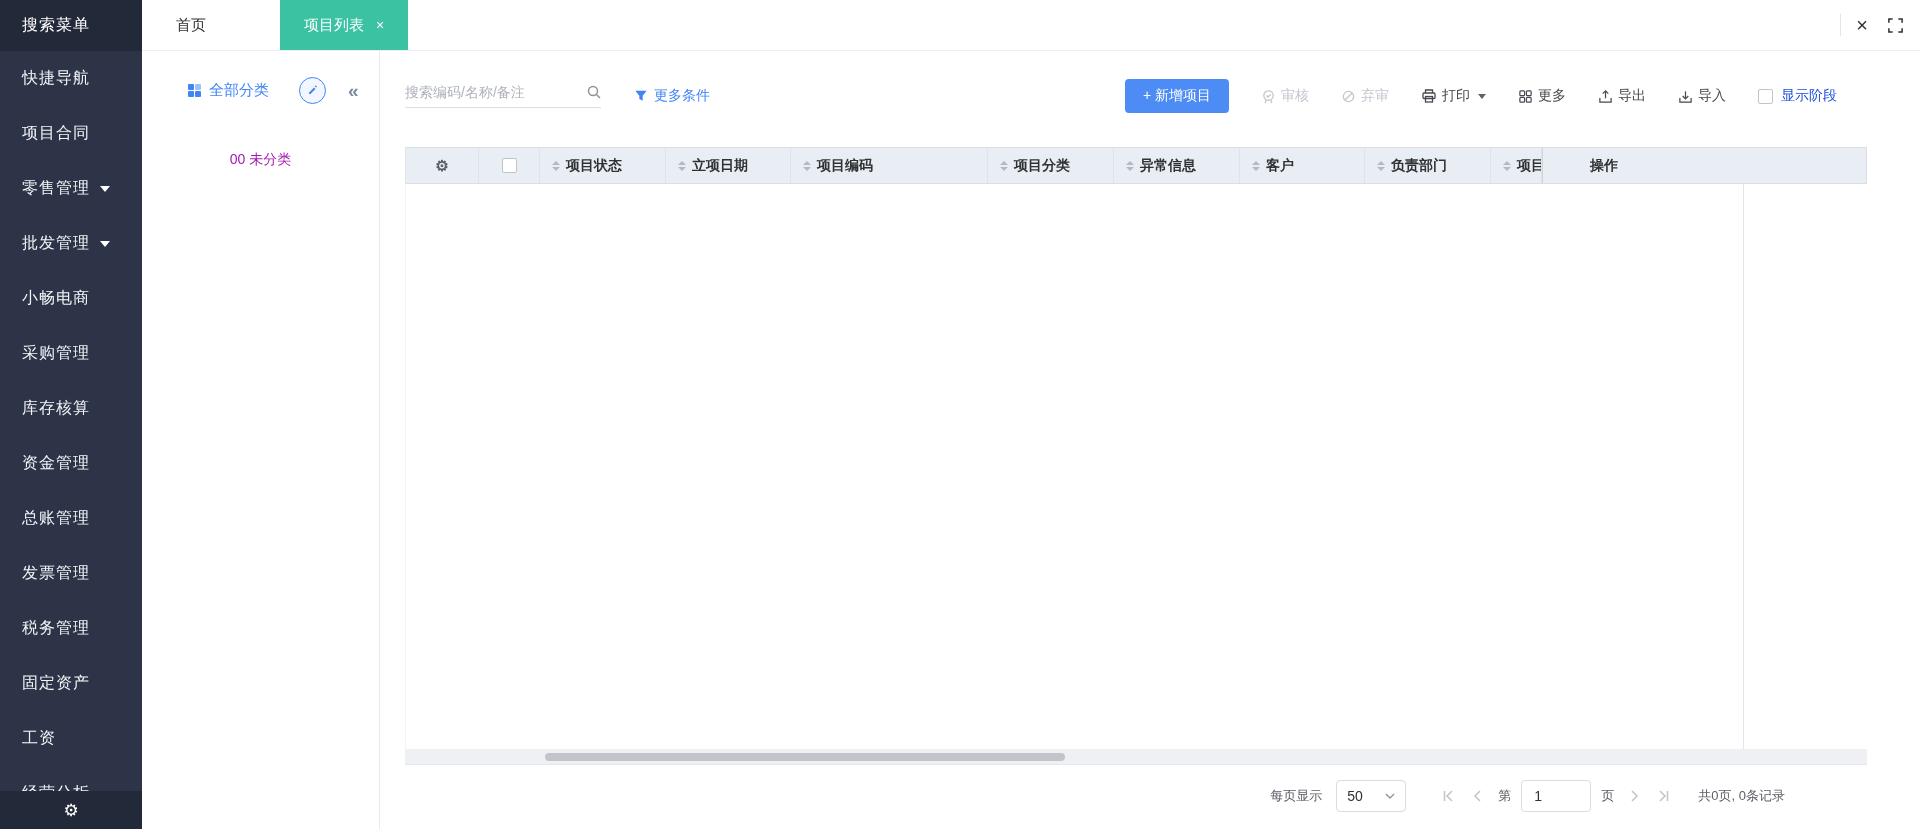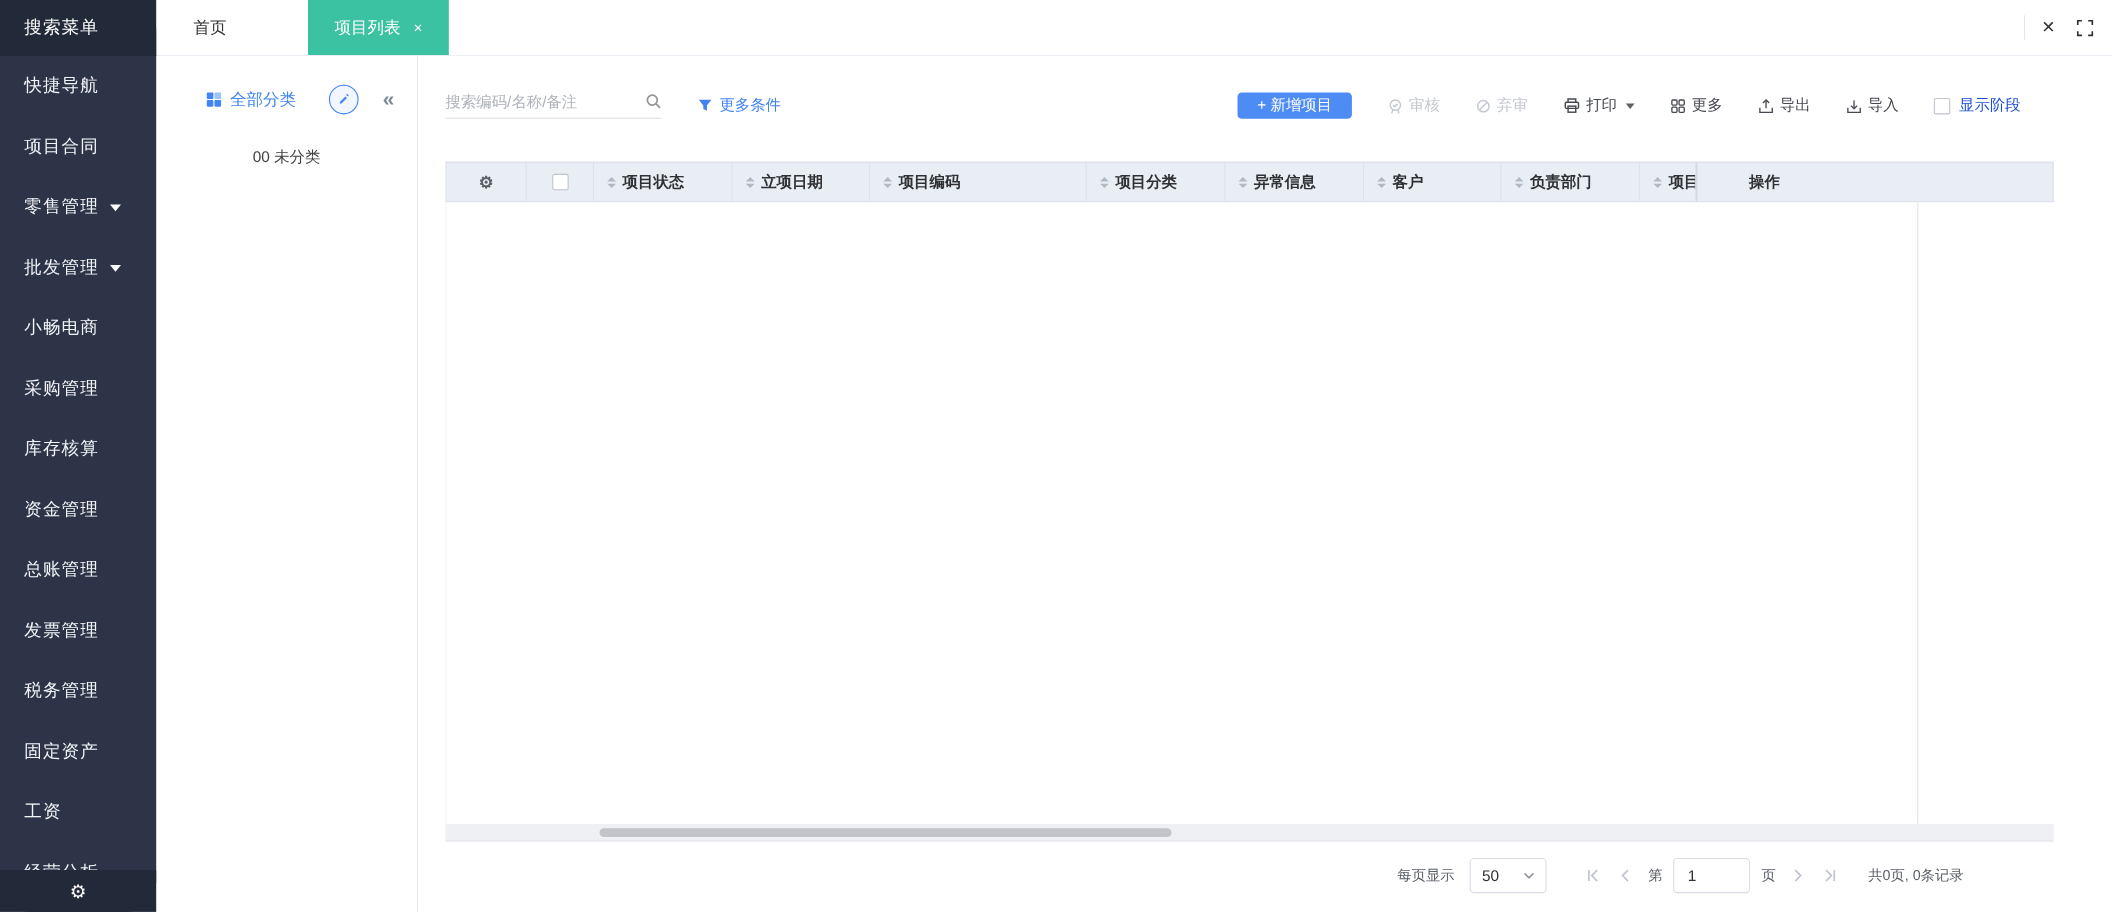--- a/index.html
+++ b/index.html
@@ -30,33 +30,33 @@
 
   
   .catpanel { position:absolute; left:0; top:0; width:238px; height:100%; background:#fff; border-right:1px solid #e7eaef; }
   .cat-head { display:flex; align-items:center; margin:26px 12px 0 46px; }
   .cat-grid-icon { width:13px; height:13px; display:grid; grid-template-columns:6px 6px; grid-template-rows:6px 6px; gap:1px; }
   .cat-grid-icon i { background:#4184f4; border-radius:1px; }
   .cat-grid-icon i:nth-child(2){ background:#9dc2fb; }
   .cat-all { color:#4184f4; font-size:15px; margin-left:8px; cursor:pointer; }
   .cat-edit { width:27px; height:27px; border:1px solid #4184f4; border-radius:50%; background:#f2f7ff; display:flex; align-items:center; justify-content:center; margin-left:30px; cursor:pointer; }
   .cat-collapse { margin-left:22px; color:#7d8a9c; font-size:19px; line-height:1; cursor:pointer; font-weight:bold; }
-  .cat-item { margin-top:30px; text-align:center; font-size:14px; color:#404040; cursor:pointer; }
+  .cat-item { margin-top:47px; text-align:center; font-size:14px; color:#a21caf; cursor:pointer; }
 
   
   .workarea { position:absolute; left:239px; top:0; right:0; height:100%; background:#fff; }
 
   
   .toolbar { position:absolute; left:24px; right:83px; top:22px; height:46px; display:flex; align-items:center; }
   .search-wrap { width:196px; display:flex; align-items:center; border-bottom:1px solid #dcdfe6; padding-bottom:7px; }
   .search-wrap input { flex:1; border:none; outline:none; font-size:14px; color:#606266; font-family:"Liberation Sans",sans-serif; background:transparent; }
   .search-wrap input::placeholder { color:#aeb2ba; }
   .filter-link { display:flex; align-items:center; gap:6px; margin-left:33px; color:#4184f4; font-size:14px; cursor:pointer; }
   .tb-right { margin-left:auto; display:flex; align-items:center; gap:32px; }
-  .btn-primary { height:24px; padding:0 18px; background:#4d8bf5; border:none; border-radius:4px; color:#fff; font-size:14px; cursor:pointer; font-family:"Liberation Sans",sans-serif; }
+  .btn-primary { height:34px; padding:0 18px; background:#4d8bf5; border:none; border-radius:4px; color:#fff; font-size:14px; cursor:pointer; font-family:"Liberation Sans",sans-serif; }
   .tb-btn { display:flex; align-items:center; gap:5px; font-size:14px; color:#45484e; cursor:pointer; background:none; border:none; font-family:"Liberation Sans",sans-serif; }
   .tb-btn.disabled { color:#c3c7cf; cursor:default; }
   .caret-down { width:0; height:0; border-left:4px solid transparent; border-right:4px solid transparent; border-top:5px solid #606266; margin-left:3px; }
   .checkbox { width:15px; height:15px; border:1px solid #c0c4cc; border-radius:2px; background:#fff; display:inline-block; cursor:pointer; }
   .show-stage { display:flex; align-items:center; gap:8px; font-size:14px; color:#1d4ed8; }
 
   
   .table { position:absolute; left:24px; top:96px; width:1462px; height:618px; }
   .thead { display:flex; height:37px; background:#e9eef5; border:1px solid #d9dee8; border-left:1px solid #dfe3ec; }
   .th { display:flex; align-items:center; border-right:1px solid #dde2eb; height:100%; flex:none; font-size:14px; font-weight:bold; color:#303133; padding-left:12px; overflow:hidden; white-space:nowrap; cursor:pointer; }

